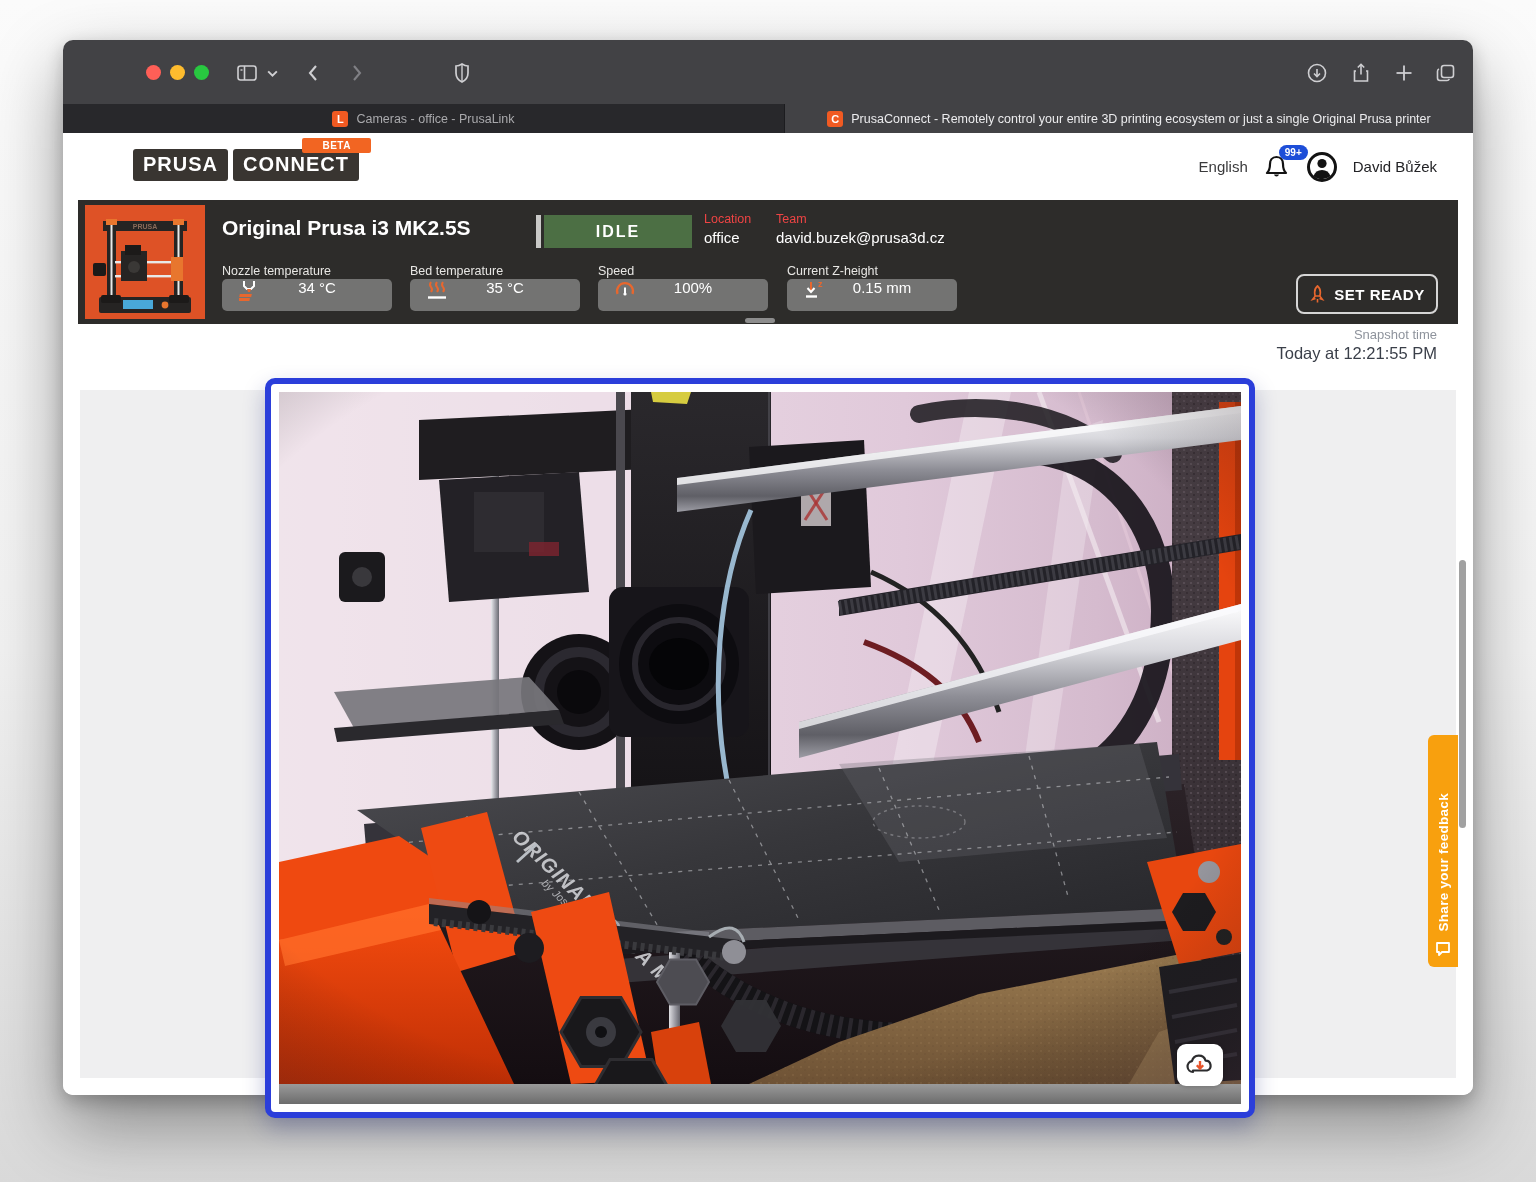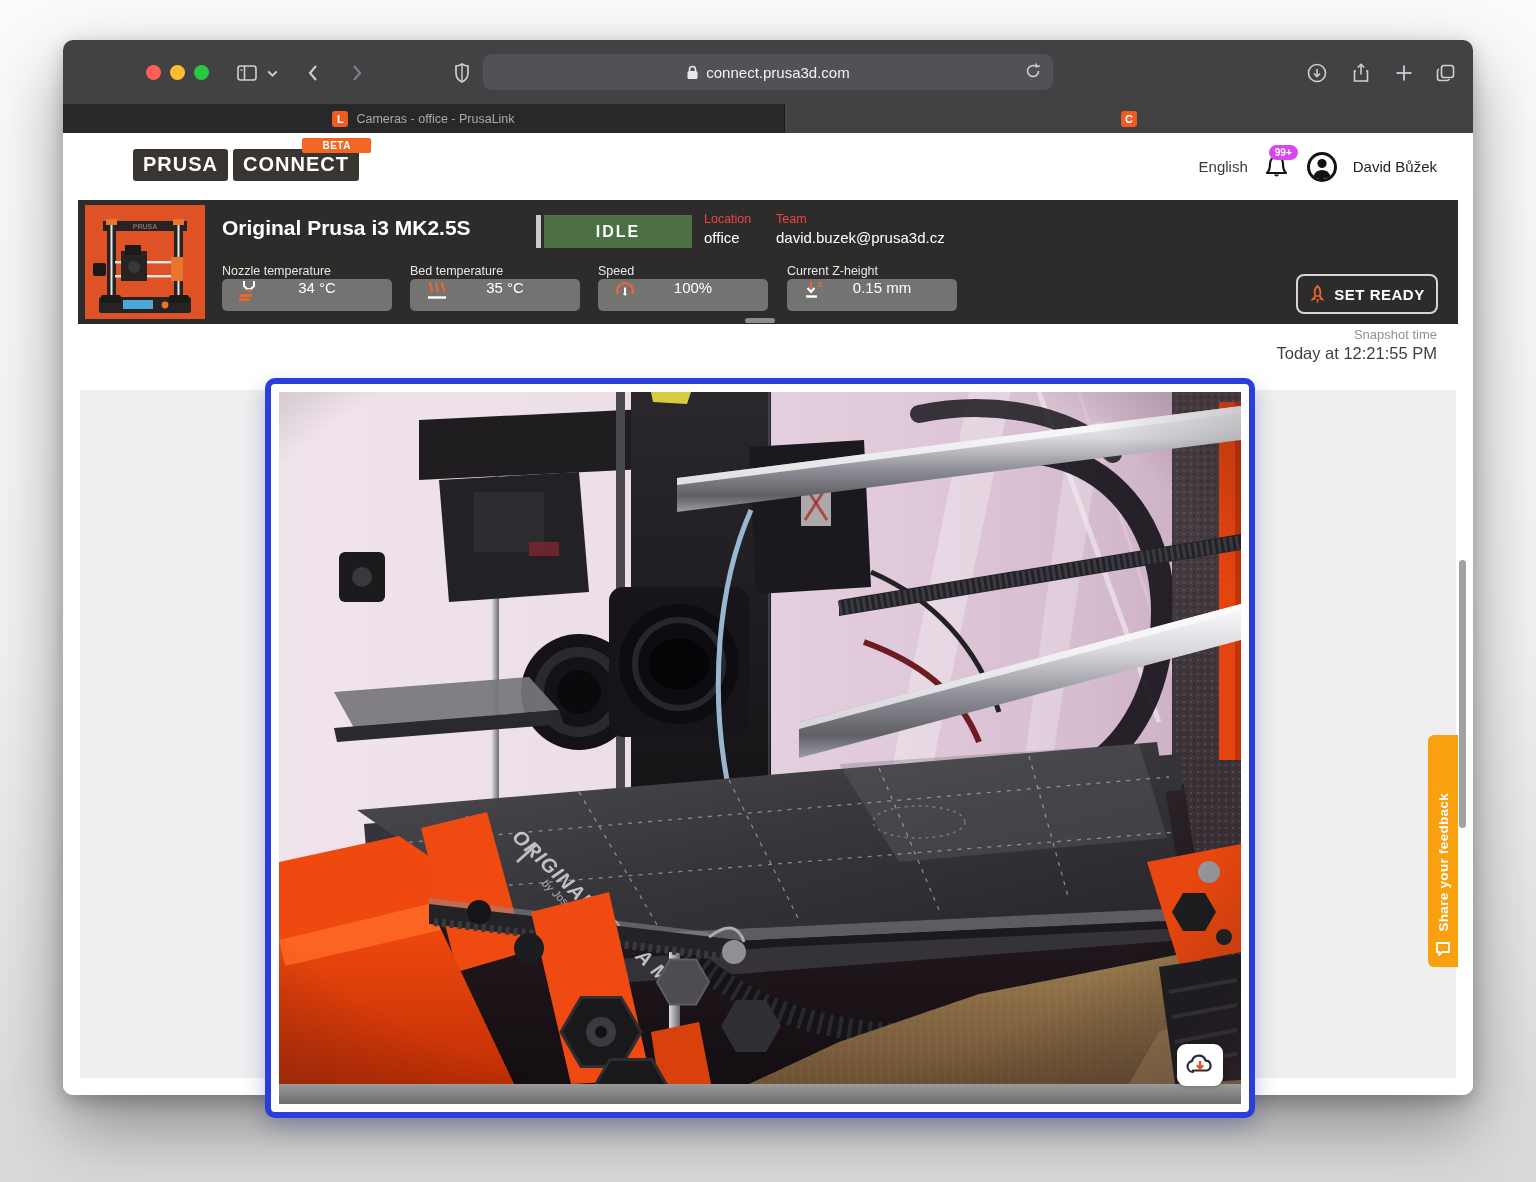--- a/index.html
+++ b/index.html
@@ -33,21 +33,21 @@
   .logo{position:absolute;left:70px;top:16px;display:flex;gap:5px;align-items:center;}
   .logobox{background:#393531;color:#fff;font-weight:800;font-size:20px;letter-spacing:1px;padding:4px 10px 5px;border-radius:3px;}
   .logobox.connect{position:relative;}
   .beta{position:absolute;top:-11px;right:-12px;background:#f26522;color:#fff;font-size:10px;font-weight:700;
         padding:2px 20px;border-radius:2px;letter-spacing:.5px;}
   .nav{position:absolute;left:392px;top:0;height:67px;display:flex;align-items:center;gap:37px;}
   .nav span{font-size:16px;font-weight:700;color:#141517;cursor:pointer;}
   .usercluster{position:absolute;right:36px;top:0;height:67px;display:flex;align-items:center;gap:15px;}
   .lang{font-size:15px;color:#3a3a3c;}
   .bellwrap{position:relative;width:28px;height:28px;}
-  .badge{position:absolute;top:-8px;left:6px;background:#d946ef;color:#fff;font-size:10px;font-weight:700;
+  .badge{position:absolute;top:-8px;left:16px;background:#1d4ed8;color:#fff;font-size:10px;font-weight:700;
          padding:2px 6px;border-radius:9px;}
   .uname{font-size:15px;color:#232326;}
   
   .pbar{position:absolute;left:15px;top:67px;width:1380px;height:124px;background:#2d2c2a;color:#fff;}
   .pthumb{position:absolute;left:7px;top:5px;width:120px;height:114px;background:#de5226;}
   .ptitle{position:absolute;left:144px;top:16px;font-size:21px;font-weight:700;}
   .stategrp{position:absolute;left:458px;top:15px;display:flex;}
   .statebarlight{width:5px;height:33px;background:#c9c9c7;margin-right:3px;}
   .statebadge{width:148px;height:33px;display:flex;align-items:center;justify-content:center;
               font-size:16px;font-weight:600;letter-spacing:2px;}
@@ -106,31 +106,20 @@
       <polyline points="13,4 7,11 13,18" fill="none" stroke="currentColor" stroke-width="2.1"></polyline>
     </svg>
     <svg class="tbicon dim" style="left:282px" viewBox="0 0 22 22">
       <polyline points="9,4 15,11 9,18" fill="none" stroke="currentColor" stroke-width="2.1"></polyline>
     </svg>
     <svg class="tbicon" style="left:388px" viewBox="0 0 22 22">
       <path d="M11 2 C14 4 17 4 17 4 L17 11 C17 16 13 19 11 20 C9 19 5 16 5 11 L5 4 C5 4 8 4 11 2 Z" fill="none" stroke="currentColor" stroke-width="1.7"></path>
       <line x1="11" y1="2.5" x2="11" y2="19.5" stroke="currentColor" stroke-width="1.4"></line>
     </svg>
 
-    <div class="addr">
-      <svg width="13" height="15" viewBox="0 0 13 15">
-        <rect x="1.5" y="6" width="10" height="8" rx="1.5" fill="#e9e9eb"></rect>
-        <path d="M3.5 6 V4.5 a3 3 0 0 1 6 0 V6" fill="none" stroke="#e9e9eb" stroke-width="1.6"></path>
-      </svg>
-      <span>connect.prusa3d.com</span>
-      <svg class="reload" viewBox="0 0 20 20">
-        <path d="M15.5 10 a5.5 5.5 0 1 1 -2.2 -4.4" fill="none" stroke="currentColor" stroke-width="1.6"></path>
-        <polyline points="13,2.5 13.7,5.8 16.8,4.8" fill="none" stroke="currentColor" stroke-width="1.6"></polyline>
-      </svg>
-    </div>
 
     <svg class="tbicon" style="left:1243px" viewBox="0 0 22 22">
       <circle cx="11" cy="11" r="8.5" fill="none" stroke="currentColor" stroke-width="1.6"></circle>
       <line x1="11" y1="7" x2="11" y2="14" stroke="currentColor" stroke-width="1.6"></line>
       <polyline points="8,11.5 11,14.5 14,11.5" fill="none" stroke="currentColor" stroke-width="1.6"></polyline>
     </svg>
     <svg class="tbicon" style="left:1287px" viewBox="0 0 22 22">
       <path d="M6 9 H4.5 V19 H17.5 V9 H16" fill="none" stroke="currentColor" stroke-width="1.6"></path>
       <line x1="11" y1="2.5" x2="11" y2="12.5" stroke="currentColor" stroke-width="1.6"></line>
       <polyline points="7.8,5.5 11,2.3 14.2,5.5" fill="none" stroke="currentColor" stroke-width="1.6"></polyline>
@@ -145,20 +134,21 @@
     </svg>
   </div>
 
   <div class="tabbar">
     <div class="tab inactive">
       <span class="fav">L</span>
       <span>Cameras - office - PrusaLink</span>
     </div>
     <div class="tab active">
       <span class="fav">C</span>
+      <span>PrusaConnect - Remotely control your entire 3D printing ecosystem or just a single Original Prusa printer</span>
     </div>
   </div>
 
   <div class="content">
 
     <div class="logo">
       <span class="logobox">PRUSA</span>
       <span class="logobox connect">
         <span>CONNECT</span>
         <span class="beta">BETA</span>

